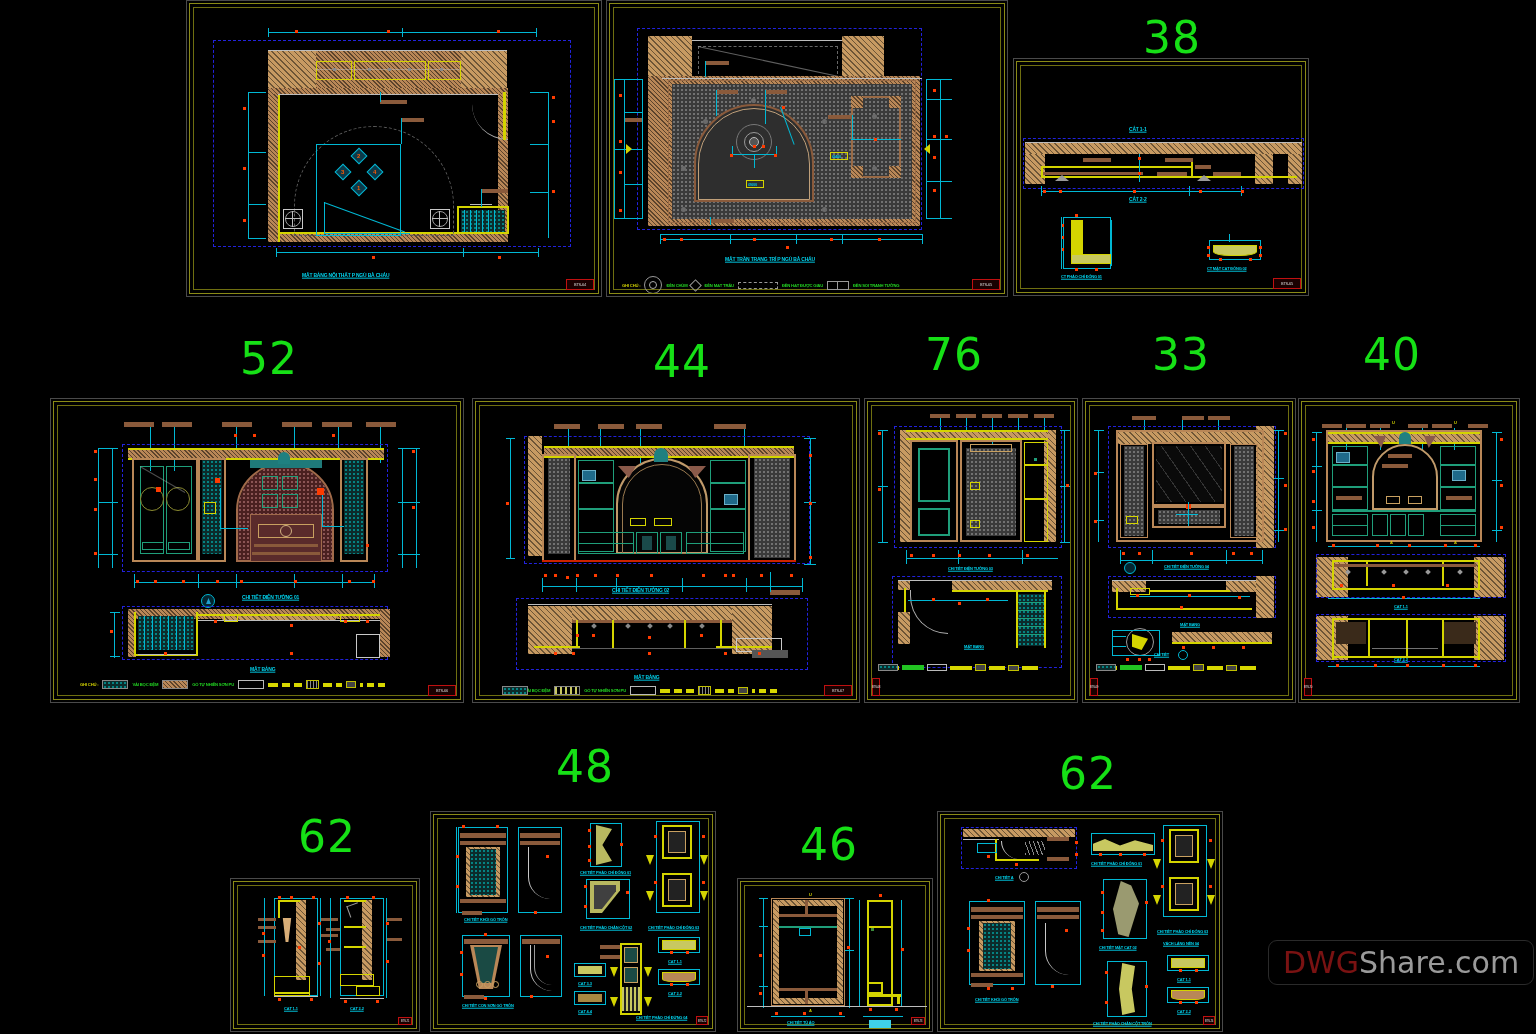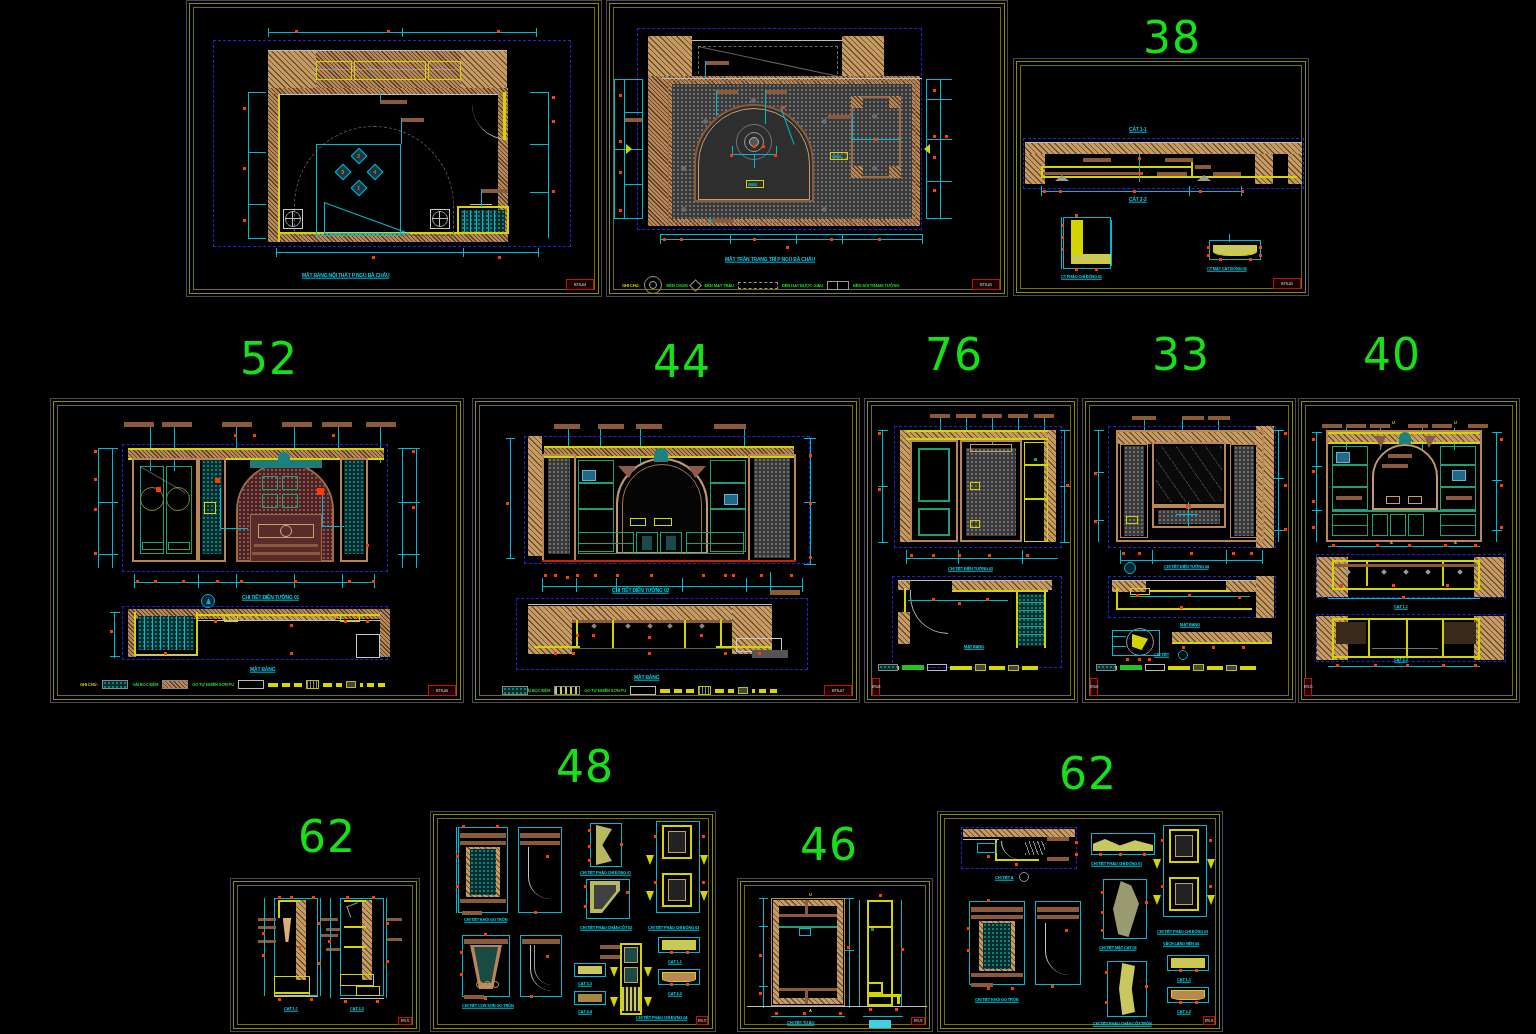--- a/index.html
+++ b/index.html
@@ -1507,14 +1507,19 @@
   <div class="pagenum" style="left:240px;top:337px;">52</div>
   <div class="pagenum" style="left:653px;top:340px;">44</div>
   <div class="pagenum" style="left:925px;top:333px;">76</div>
   <div class="pagenum" style="left:1152px;top:333px;">33</div>
   <div class="pagenum" style="left:1363px;top:333px;">40</div>
   <div class="pagenum" style="left:298px;top:815px;">62</div>
   <div class="pagenum" style="left:556px;top:745px;">48</div>
   <div class="pagenum" style="left:800px;top:823px;">46</div>
   <div class="pagenum" style="left:1059px;top:752px;">62</div>
 
+  <div id="watermark" style="left:1268px;top:940px;">
+    <span class="wm">
+      <span class="wm-a">DWG</span><span class="wm-b">Share.com</span>
+    </span>
+  </div>
 
 </div>
 
 </body></html>

